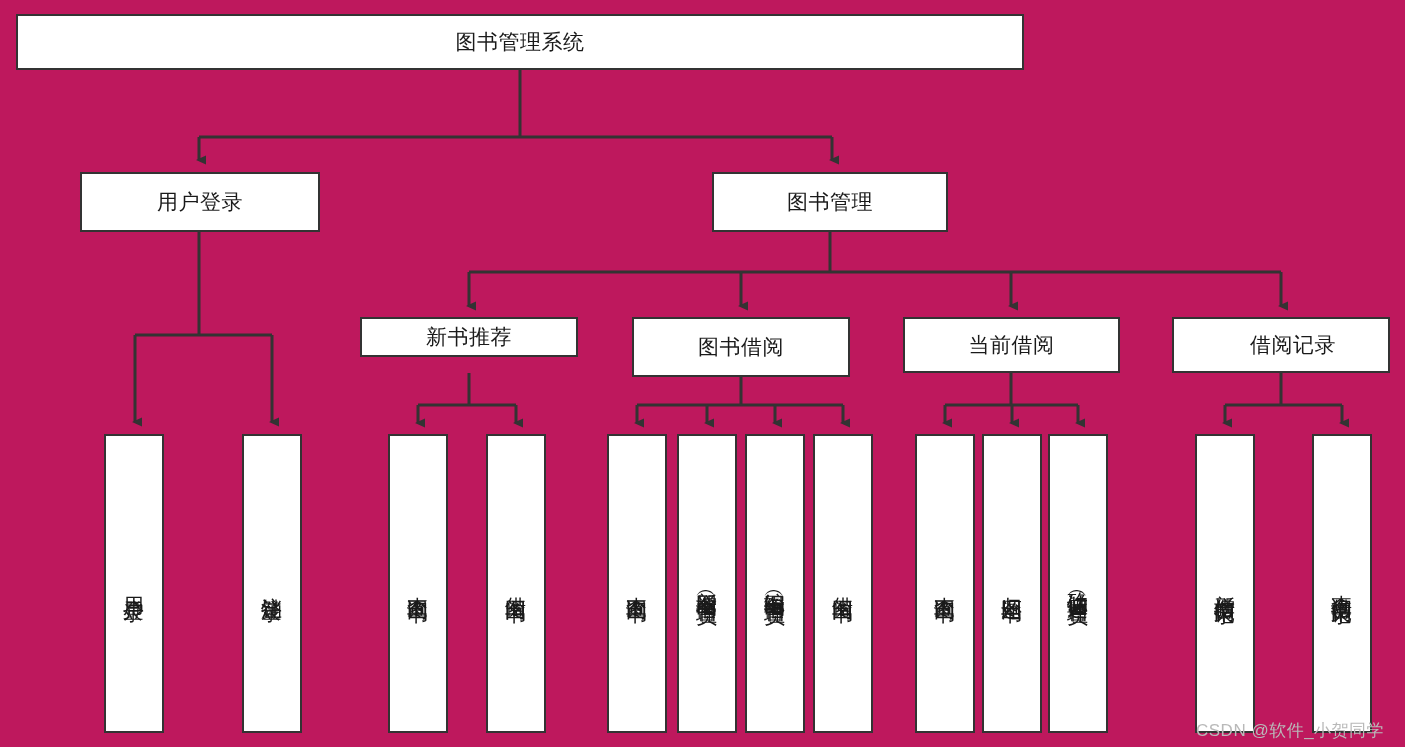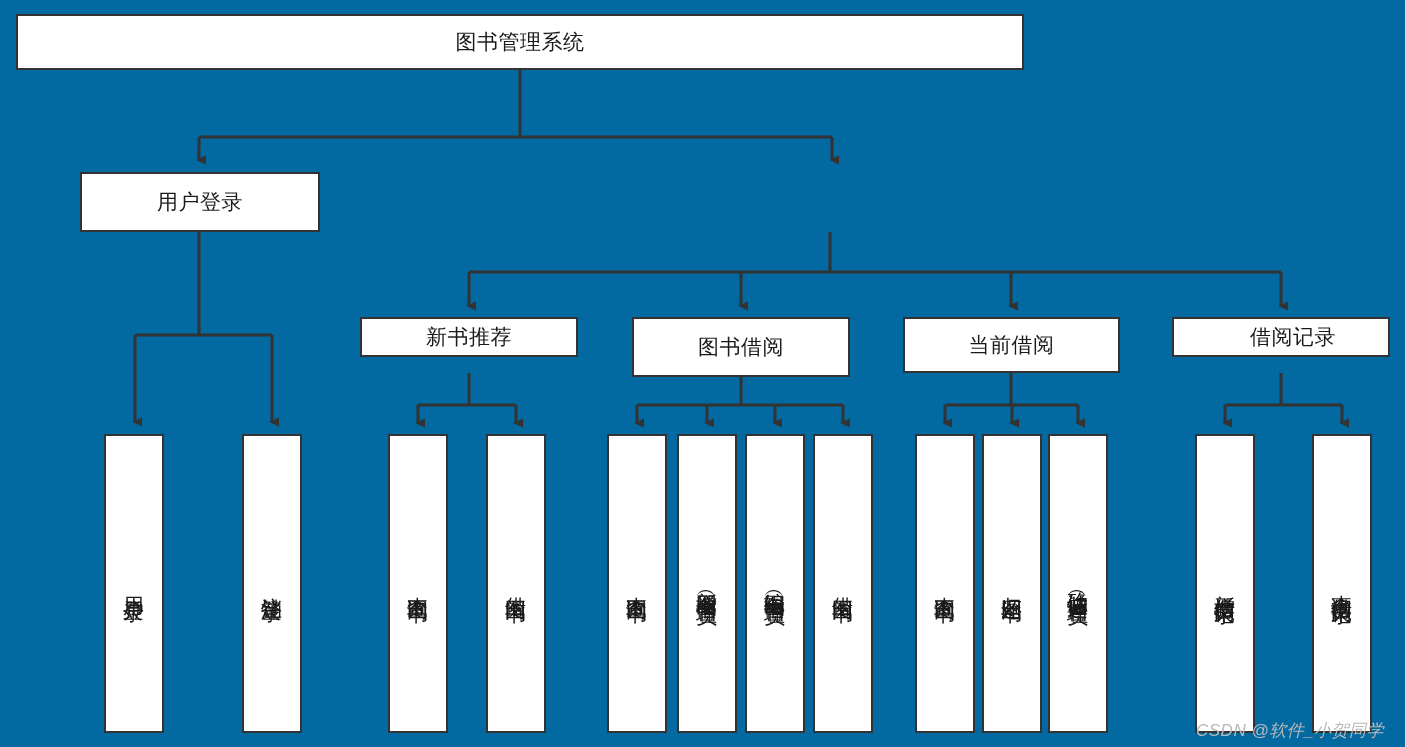--- a/index.html
+++ b/index.html
@@ -7,21 +7,21 @@
     padding: 0;
     background: #ffffff;
   }
   body {
     font-family: "Liberation Sans", "DejaVu Sans", sans-serif;
   }
   #canvas {
     position: relative;
     width: 1405px;
     height: 747px;
-    background: #0369a1;
+    background: #be185d;
     overflow: hidden;
   }
   svg.edges {
     position: absolute;
     left: 0;
     top: 0;
     width: 1405px;
     height: 747px;
     pointer-events: none;
   }
@@ -113,31 +113,34 @@
     </g>
   </svg>
 
   <div class="node" id="n-root" style="left: 16px; top: 14px; width: 1008px; height: 56px;">
     <span class="label">图书管理系统</span>
   </div>
 
   <div class="node" id="n-l2-0" style="left: 80px; top: 172px; width: 240px; height: 60px;">
     <span class="label">用户登录</span>
   </div>
+  <div class="node" id="n-l2-1" style="left: 712px; top: 172px; width: 236px; height: 60px;">
+    <span class="label">图书管理</span>
+  </div>
 
   <div class="node" id="n-l3-0" style="left: 360px; top: 317px; width: 218px; height: 40px;">
     <span class="label">新书推荐</span>
   </div>
   <div class="node" id="n-l3-1" style="left: 632px; top: 317px; width: 218px; height: 60px;">
     <span class="label">图书借阅</span>
   </div>
   <div class="node" id="n-l3-2" style="left: 903px; top: 317px; width: 217px; height: 56px;">
     <span class="label">当前借阅</span>
   </div>
-  <div class="node" id="n-l3-3" style="left: 1172px; top: 317px; width: 218px; height: 40px; padding-left: 24px;">
+  <div class="node" id="n-l3-3" style="left: 1172px; top: 317px; width: 218px; height: 56px; padding-left: 24px;">
     <span class="label">借阅记录</span>
   </div>
 
   <div class="node vertical" id="n-leaf-0" style="left: 104px; top: 434px; width: 60px; height: 299px;">
     <span class="label">用户登录</span>
   </div>
   <div class="node vertical" id="n-leaf-1" style="left: 242px; top: 434px; width: 60px; height: 299px;">
     <span class="label">注销登录</span>
   </div>
   <div class="node vertical" id="n-leaf-2" style="left: 388px; top: 434px; width: 60px; height: 299px;">
@@ -167,15 +170,15 @@
   <div class="node vertical" id="n-leaf-10" style="left: 1048px; top: 434px; width: 60px; height: 299px;">
     <span class="label">确认归还（管理员）</span>
   </div>
   <div class="node vertical" id="n-leaf-11" style="left: 1195px; top: 434px; width: 60px; height: 299px;">
     <span class="label">新增借阅记录</span>
   </div>
   <div class="node vertical" id="n-leaf-12" style="left: 1312px; top: 434px; width: 60px; height: 299px;">
     <span class="label">查询借阅记录</span>
   </div>
 
-  <div class="watermark" style="left: 1196px; top: 719px; font-style: italic;">CSDN @软件_小贺同学</div>
+  <div class="watermark" style="left: 1196px; top: 719px;">CSDN @软件_小贺同学</div>
 
 </div>
 
 </body></html>

